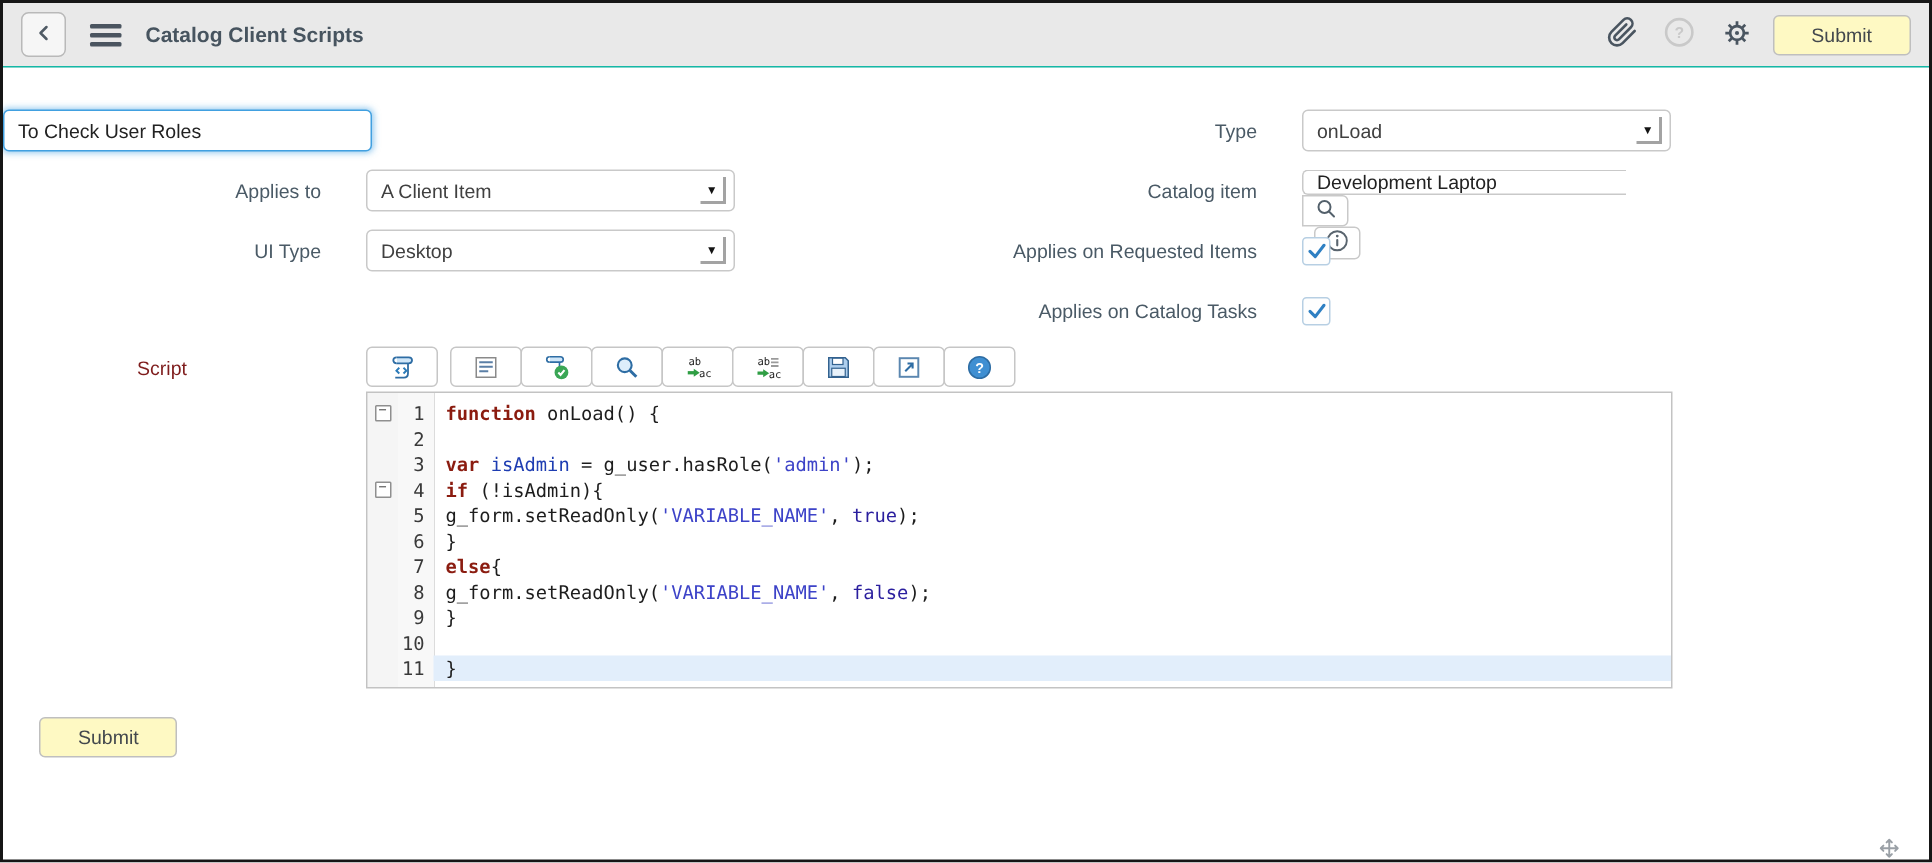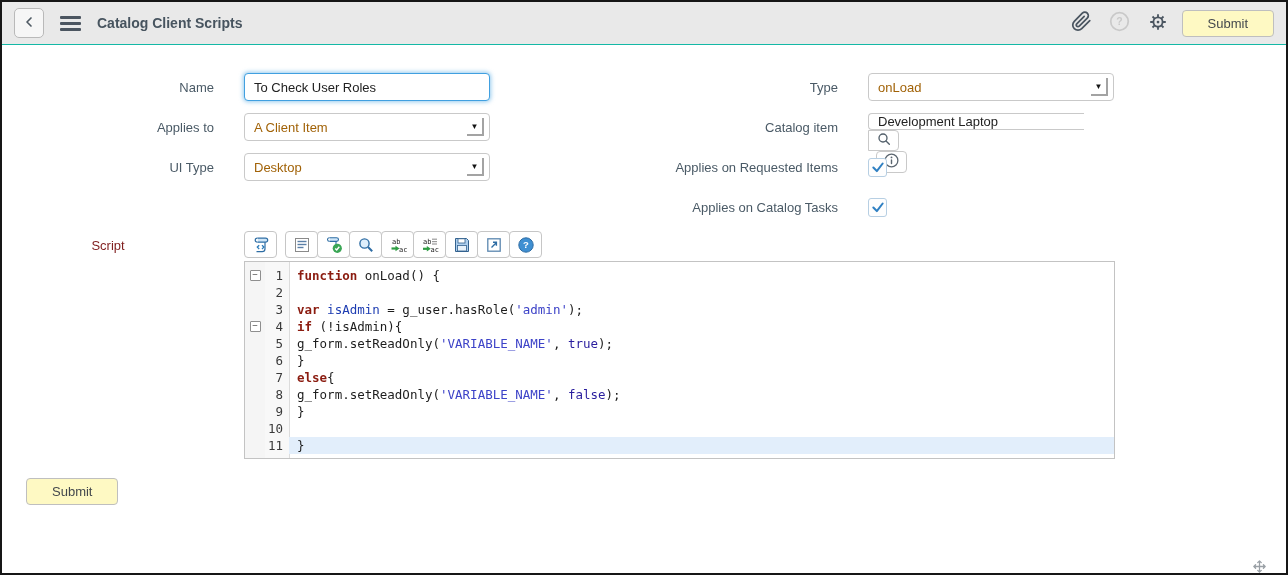--- a/index.html
+++ b/index.html
@@ -23,38 +23,38 @@
   .col{width:644px;}
   .frow{height:40px;display:flex;align-items:center;}
   .flabel{font-size:13px;color:#4a5a66;text-align:right;flex:none;}
   .col-left .flabel{width:212px;margin-right:30px;}
   .col-right .flabel{width:194px;margin-right:30px;}
   .tinput{width:246px;height:28px;box-sizing:border-box;border:1px solid #c9c9c9;border-radius:4px;
           padding:0 9px;font-size:13px;color:#222;font-family:inherit;background:#fff;}
   .tinput.focused{border:1px solid #41a0e0;box-shadow:0 0 4px 1px rgba(62,158,224,.55);outline:none;}
   .select{width:246px;height:28px;box-sizing:border-box;border:1px solid #c9c9c9;border-radius:4px;
           background:#fff;display:flex;align-items:center;cursor:pointer;}
-  .select .val{flex:1;padding-left:9px;font-size:13px;color:#a16207;}
+  .select .val{flex:1;padding-left:9px;font-size:13px;color:#404040;}
   .sel-arrow{width:15px;height:16px;margin-right:5px;display:flex;align-items:center;justify-content:center;
              border-right:2px solid #a3a3a3;border-bottom:2px solid #a3a3a3;font-size:8px;color:#141414;}
   .checkbox{width:19px;height:19px;border:1px solid #b7cfe3;border-radius:3px;background:#fefefe;
             display:flex;align-items:center;justify-content:center;cursor:pointer;box-sizing:border-box;}
   .ref-group{display:flex;height:28px;flex-direction:column;}
   .ref-input{width:216px;height:28px;box-sizing:border-box;border:1px solid #c9c9c9;border-right:none;
              border-radius:4px 0 0 4px;padding:0 9px;font-size:13px;color:#222;font-family:inherit;}
   .search-btn{width:31px;height:28px;box-sizing:border-box;border:1px solid #c9c9c9;border-radius:0 4px 4px 0;
               background:#fff;display:flex;align-items:center;justify-content:center;cursor:pointer;padding:0;}
   .info-btn{width:31px;height:28px;box-sizing:border-box;margin-left:8px;border:1px solid #c9c9c9;border-radius:4px;
             background:#fff;display:flex;align-items:center;justify-content:center;cursor:pointer;padding:0;}
   
   .script-section{display:flex;margin-top:4px;}
   .script-label{width:212px;margin-right:30px;text-align:center;font-size:13px;color:#7f1d1d;padding-top:7px;flex:none;}
   .editor-wrap{width:871px;}
   .toolbar{display:flex;margin-bottom:3px;}
-  .tb-btn{width:33px;height:27px;background:#fff;border:1px solid #c6c6c6;border-radius:4px;
+  .tb-btn{width:48px;height:27px;background:#fff;border:1px solid #c6c6c6;border-radius:4px;
           display:flex;align-items:center;justify-content:center;padding:0;cursor:pointer;box-sizing:border-box;}
   .tb-btn + .tb-btn{margin-left:-1px;}
   .tb-btn.first{margin-right:9px;}
   .tb-btn span{display:flex;}
   .editor{border:1px solid #c3c3c3;height:198px;box-sizing:border-box;padding-top:5px;background:#fff;
           font-family:"DejaVu Sans Mono",monospace;font-size:12.5px;
           background:linear-gradient(90deg,#f5f5f5 0px,#f5f5f5 20px,#f8f8f8 20px,#f8f8f8 44px,#dcdcdc 44px,#dcdcdc 45px,#fff 45px);}
   .code-row{display:flex;height:17px;line-height:17px;}
   .cell-fold{width:20px;flex:none;display:flex;align-items:center;justify-content:center;}
   .fold-marker{width:9px;height:9px;border:1px solid #8f8f8f;border-radius:1px;background:#fff;color:#555;
@@ -114,21 +114,20 @@
           </svg>
       </span>
     </button>
     <button class="btn">Submit</button>
   </div>
 
   <div class="main">
     <div class="cols">
       <div class="col col-left">
         <div class="frow">
-          <span class="flabel">Name</span>
           <input class="tinput focused" value="To Check User Roles" style="">
         </div>
         <div class="frow">
           <span class="flabel">Applies to</span>
           <div class="select">
             <span class="val">A Client Item</span>
             <span class="sel-arrow">▼</span>
           </div>
         </div>
         <div class="frow">

